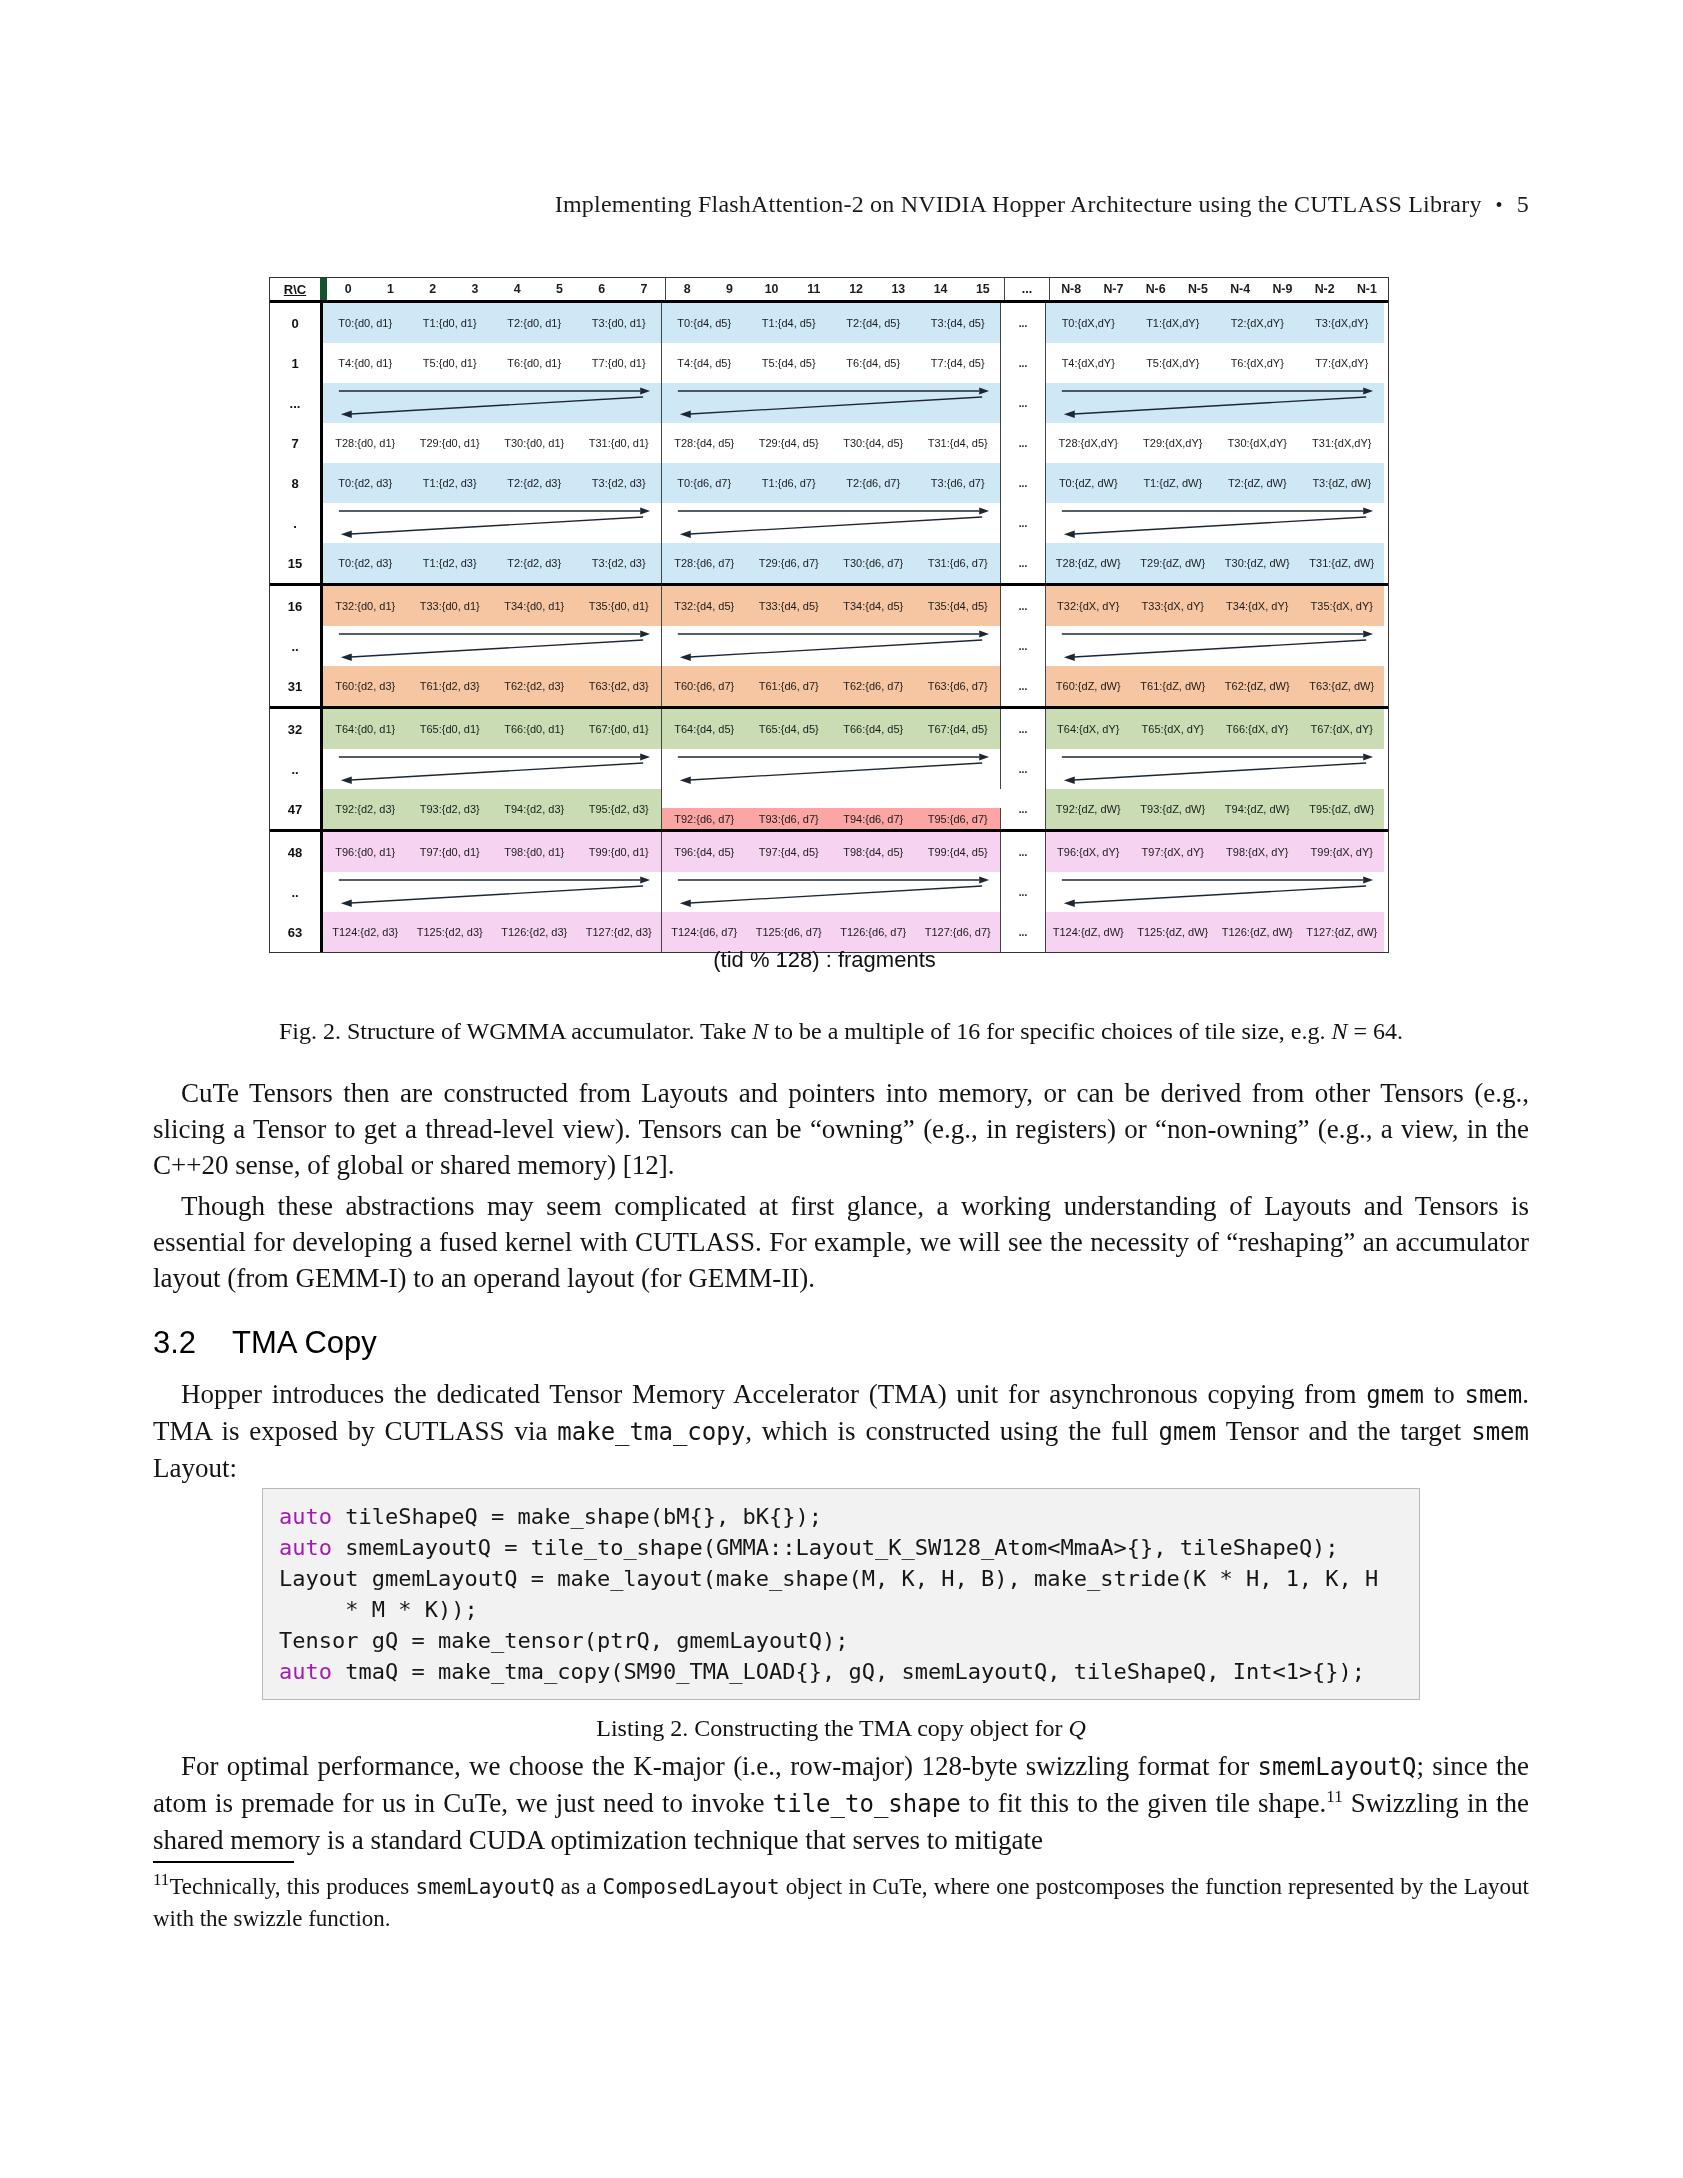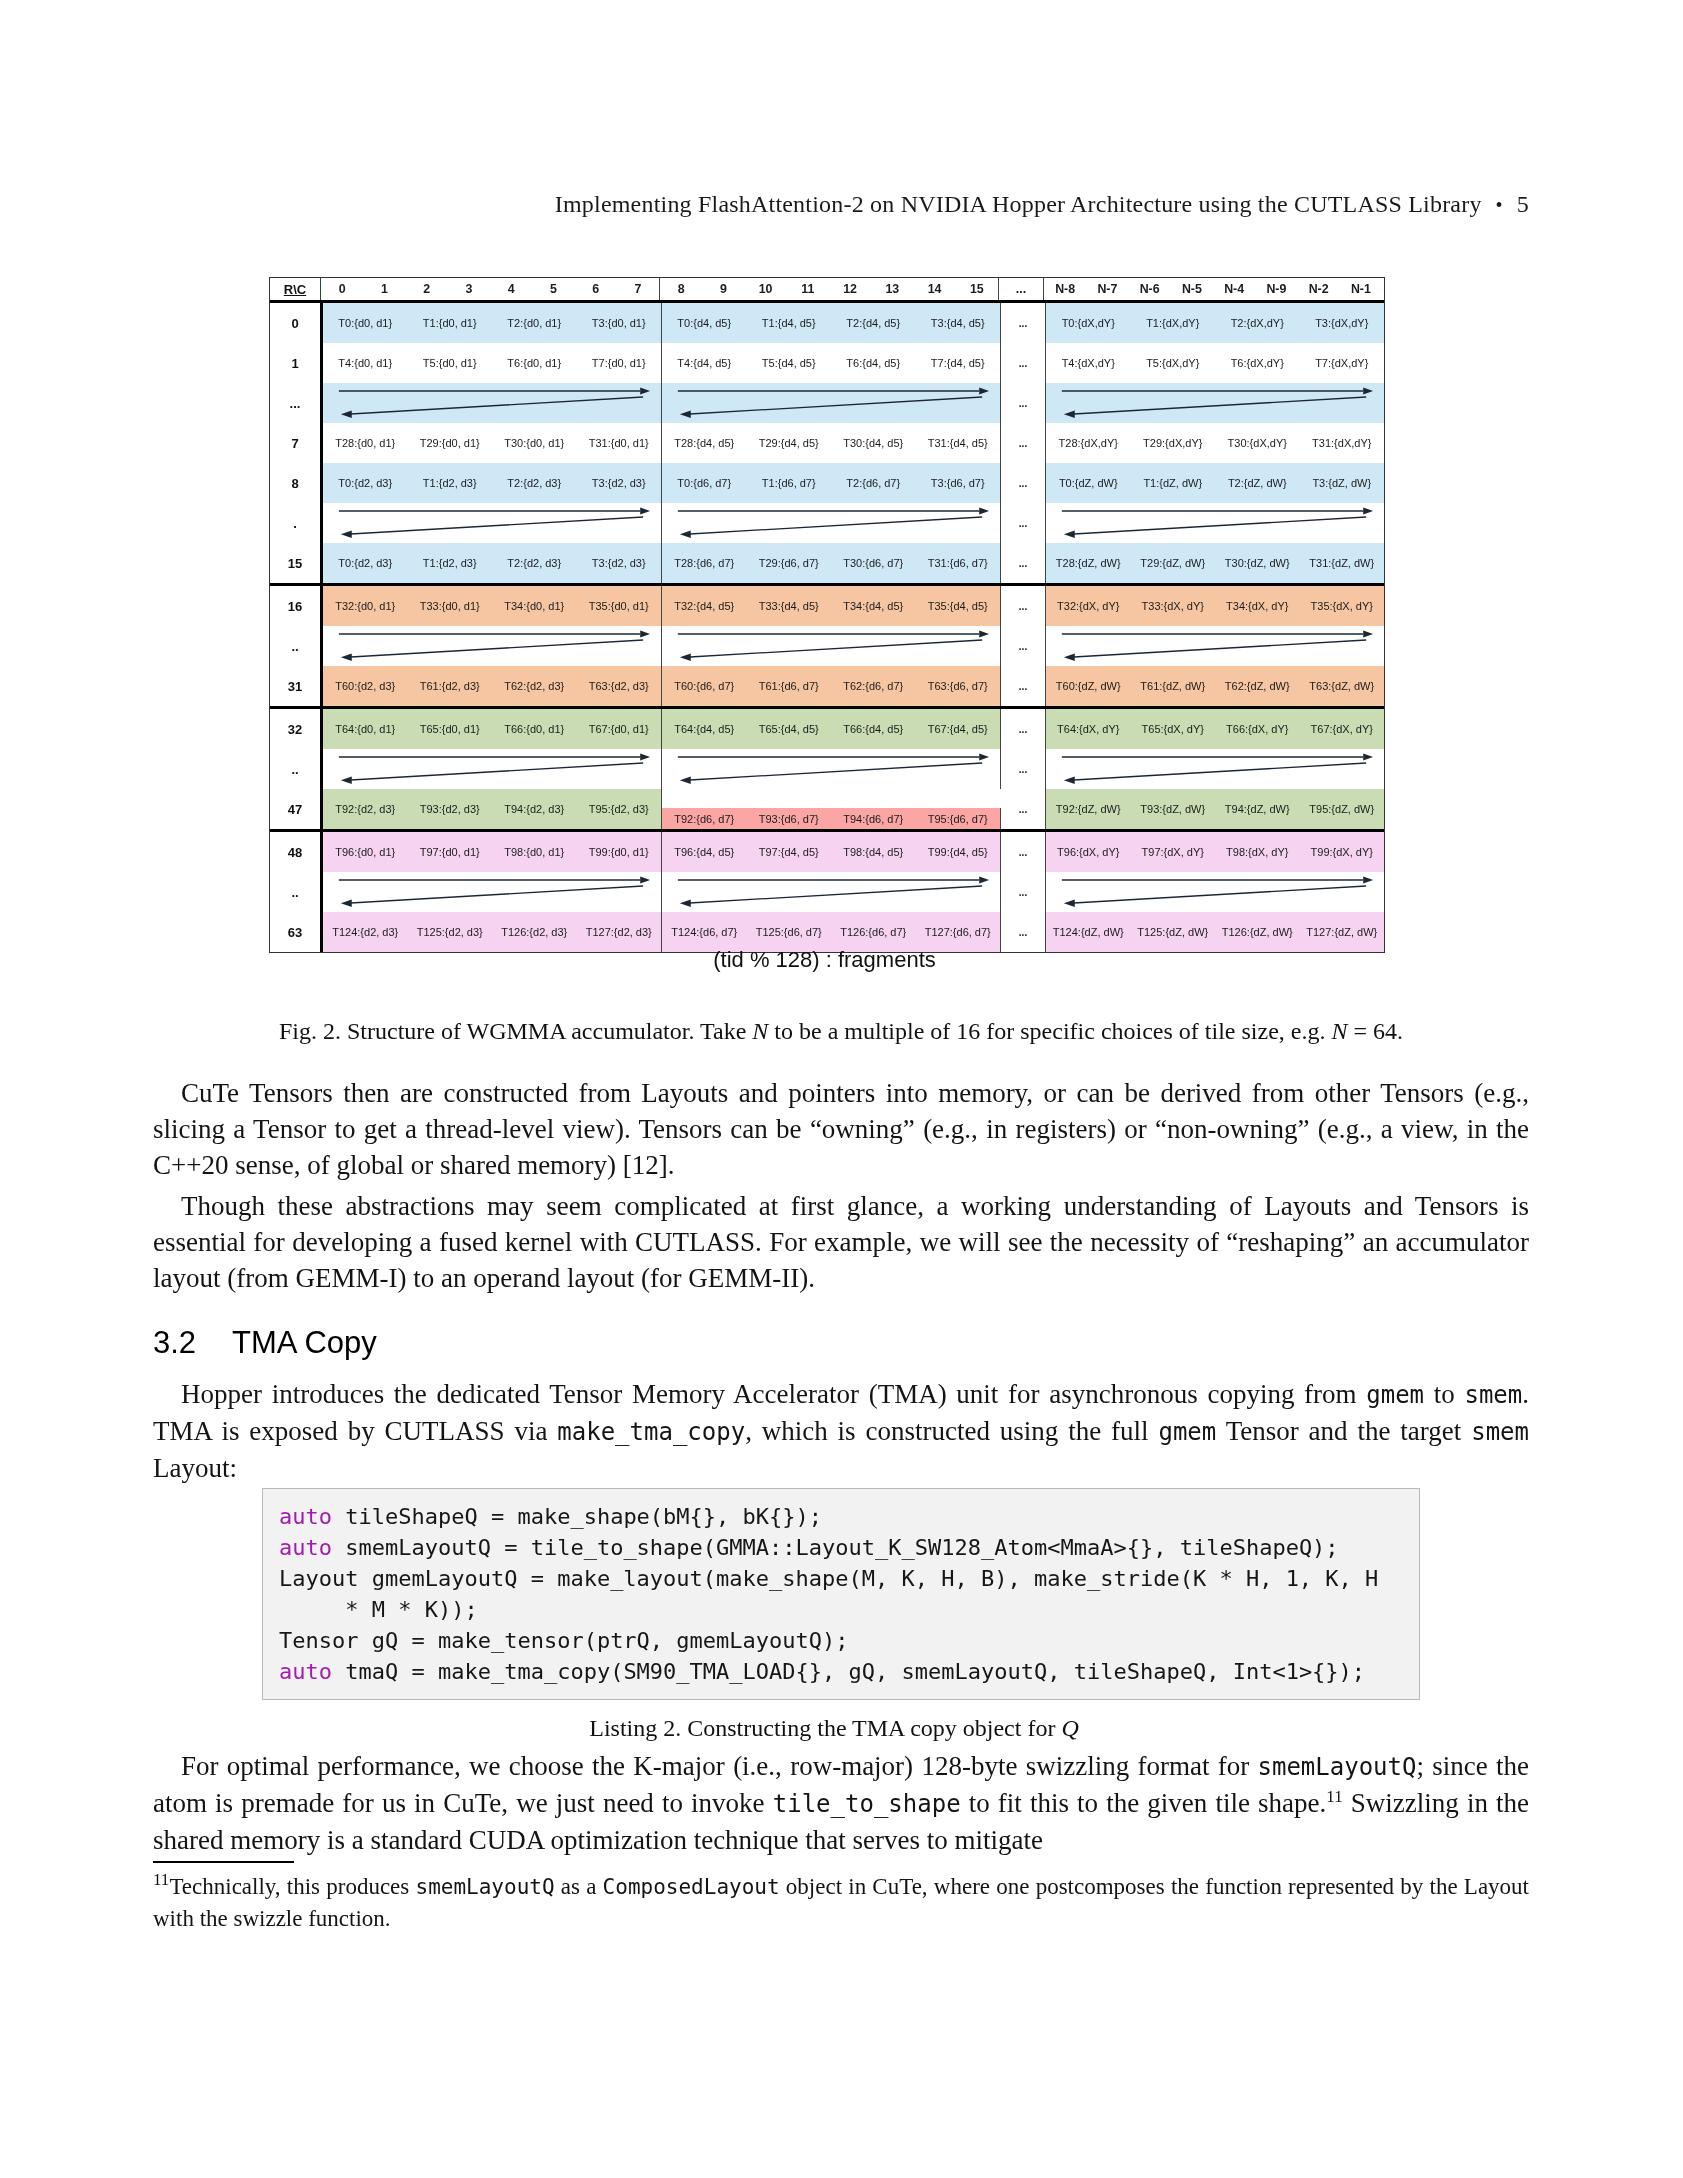--- a/index.html
+++ b/index.html
@@ -11,21 +11,21 @@
                 font-size:24px;color:#1a1a1a;letter-spacing:0.2px;}
   .running-head .bullet{margin:0 14px;font-size:20px;}
 
   
   .figure-wrap{position:absolute;left:269px;top:277px;}
   .wgmma{border:1px solid #333;display:inline-block;background:#fff;}
   .t-row{display:flex;align-items:stretch;}
   .t-rowlabel{width:50px;flex:0 0 50px;display:flex;align-items:center;justify-content:center;
               font-family:"Liberation Sans",sans-serif;font-weight:bold;font-size:13px;
               background:#fff;border-right:3px solid #000;}
-  .t-head .t-rowlabel{border-right:1px solid #14532d;text-decoration:underline;}
+  .t-head .t-rowlabel{border-right:7px solid #14532d;text-decoration:underline;}
   .t-block{width:338px;flex:0 0 338px;display:flex;position:relative;}
   .t-block.b1,.t-block.b2{border-right:1px solid #444;}
   .t-gap{width:44px;flex:0 0 44px;display:flex;align-items:center;justify-content:center;
          font-family:"Liberation Sans",sans-serif;font-weight:bold;font-size:10px;
          background:#fff;border-right:1px solid #444;}
   .t-head{height:22px;border-bottom:3px solid #000;}
   .t-head .t-cell,.t-head .t-gap{font-weight:bold;font-size:12.4px;background:#fff;}
   .t-datarow{height:40px;}
   .t-datarow.thick{border-bottom:3px solid #000;}
   .t-cell{flex:1 1 0;display:flex;align-items:center;justify-content:center;
@@ -54,21 +54,21 @@
                 font-family:"Liberation Sans",sans-serif;font-weight:500;font-size:31px;color:#000;}
   .section-head .sec-num{margin-right:36px;margin-top:40px;}
 
   
   .code-box{position:absolute;left:262px;top:1488px;width:1158px;height:212px;box-sizing:border-box;
             background:#f2f2f2;border:1px solid #b9b9b9;padding:12px 0 0 16px;
             font-family:"DejaVu Sans Mono",monospace;font-size:22px;line-height:31px;
             white-space:pre;color:#161616;}
   .code-box .kw{color:#a21caf;}
 
-  .listing-caption{position:absolute;left:146px;top:1715px;width:1376px;text-align:center;
+  .listing-caption{position:absolute;left:153px;top:1715px;width:1376px;text-align:center;
                    font-size:24px;color:#111;}
 
   .footnote-rule{position:absolute;left:153px;top:1861px;width:141px;border-top:2px solid #000;}
   .footnote{position:absolute;left:153px;top:1871px;width:1376px;font-size:23px;line-height:31px;
             text-align:justify;color:#141414;}
   .footnote .mono{font-size:21px;}
 </style>
 </head>
 <body>
 

